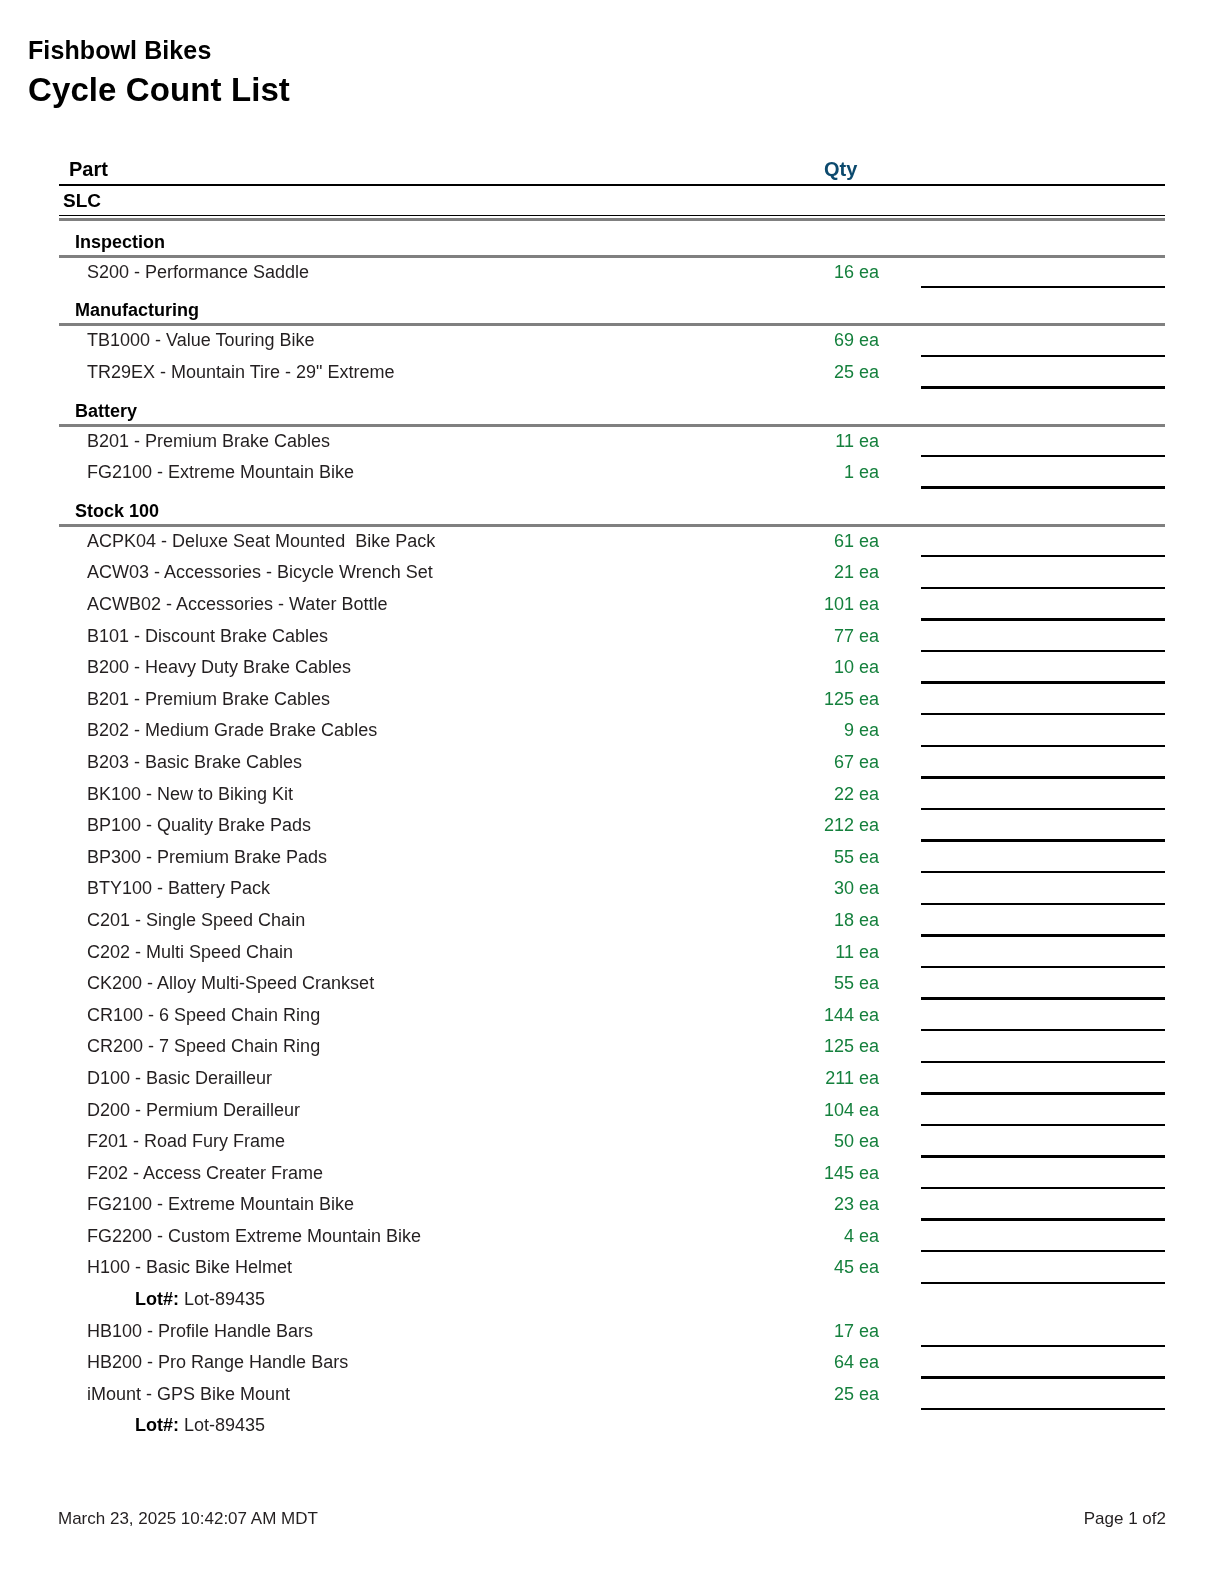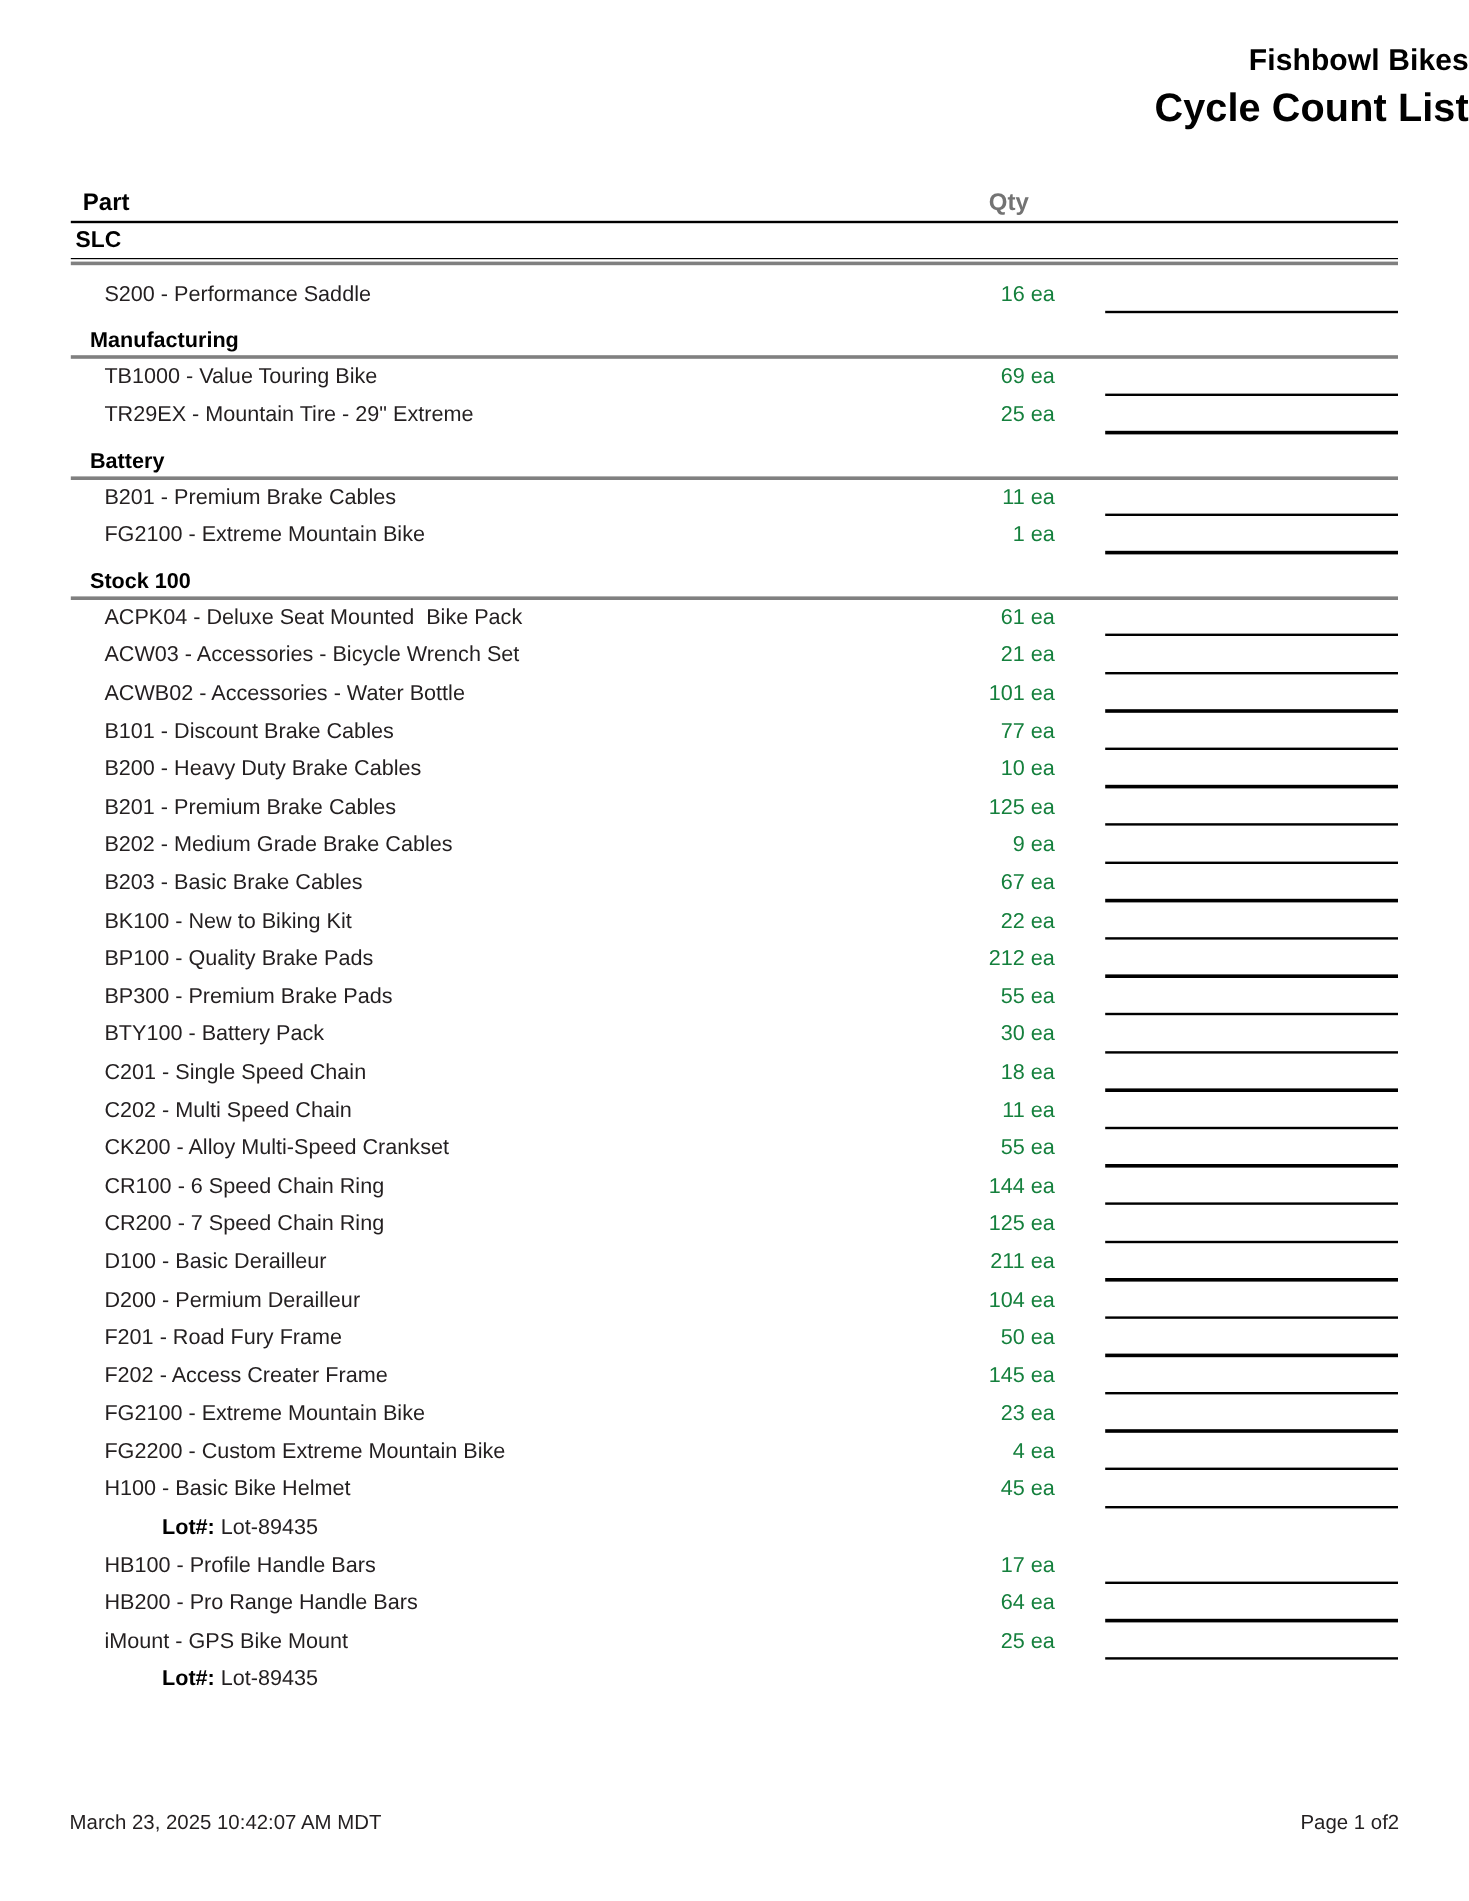--- a/index.html
+++ b/index.html
@@ -19,22 +19,23 @@
 
   .page {
     position: relative;
     width: 1224px;
     height: 1584px;
     padding: 0;
   }
 
   
   .doc-header {
-    text-align: right;
+    text-align: left;
     padding-top: 36px;
+    padding-left: 28px;
   }
   .company-name {
     font-size: 25px;
     font-weight: bold;
     letter-spacing: 0.1px;
     line-height: 1.15;
     color: #000;
   }
   .report-title {
     font-size: 33px;
@@ -65,21 +66,21 @@
     font-size: 20px;
     font-weight: bold;
     color: #000;
   }
   .col-head .th-qty {
     position: absolute;
     left: 765px;
     bottom: 3px;
     font-size: 20px;
     font-weight: bold;
-    color: #737373;
+    color: #0c4a6e;
     margin-top: 24px;
   }
 
   
   .loc-group { margin-top: 0; }
   .loc-head {
     position: relative;
     height: 30px;
     border-bottom: 1.5px solid #000;
   }
@@ -188,20 +189,23 @@
       <div class="th-qty">Qty</div>
     </div>
 
     <div id="table-body">
         <div class="loc-group">
           <div class="loc-head">
             <div class="loc-head-inner">SLC</div>
           </div>
           <div class="loc-rule-gray"></div>
           <div class="sub-group">
+            <div class="sub-head">
+              <div class="sub-head-inner">Inspection</div>
+            </div>
             <div class="item-row">
               <div class="item-name">S200 - Performance Saddle</div>
               <div class="item-qty">16 ea</div>
               <div class="item-line"></div>
             </div>
           </div>
           <div class="sub-group">
             <div class="sub-head">
               <div class="sub-head-inner">Manufacturing</div>
             </div>

